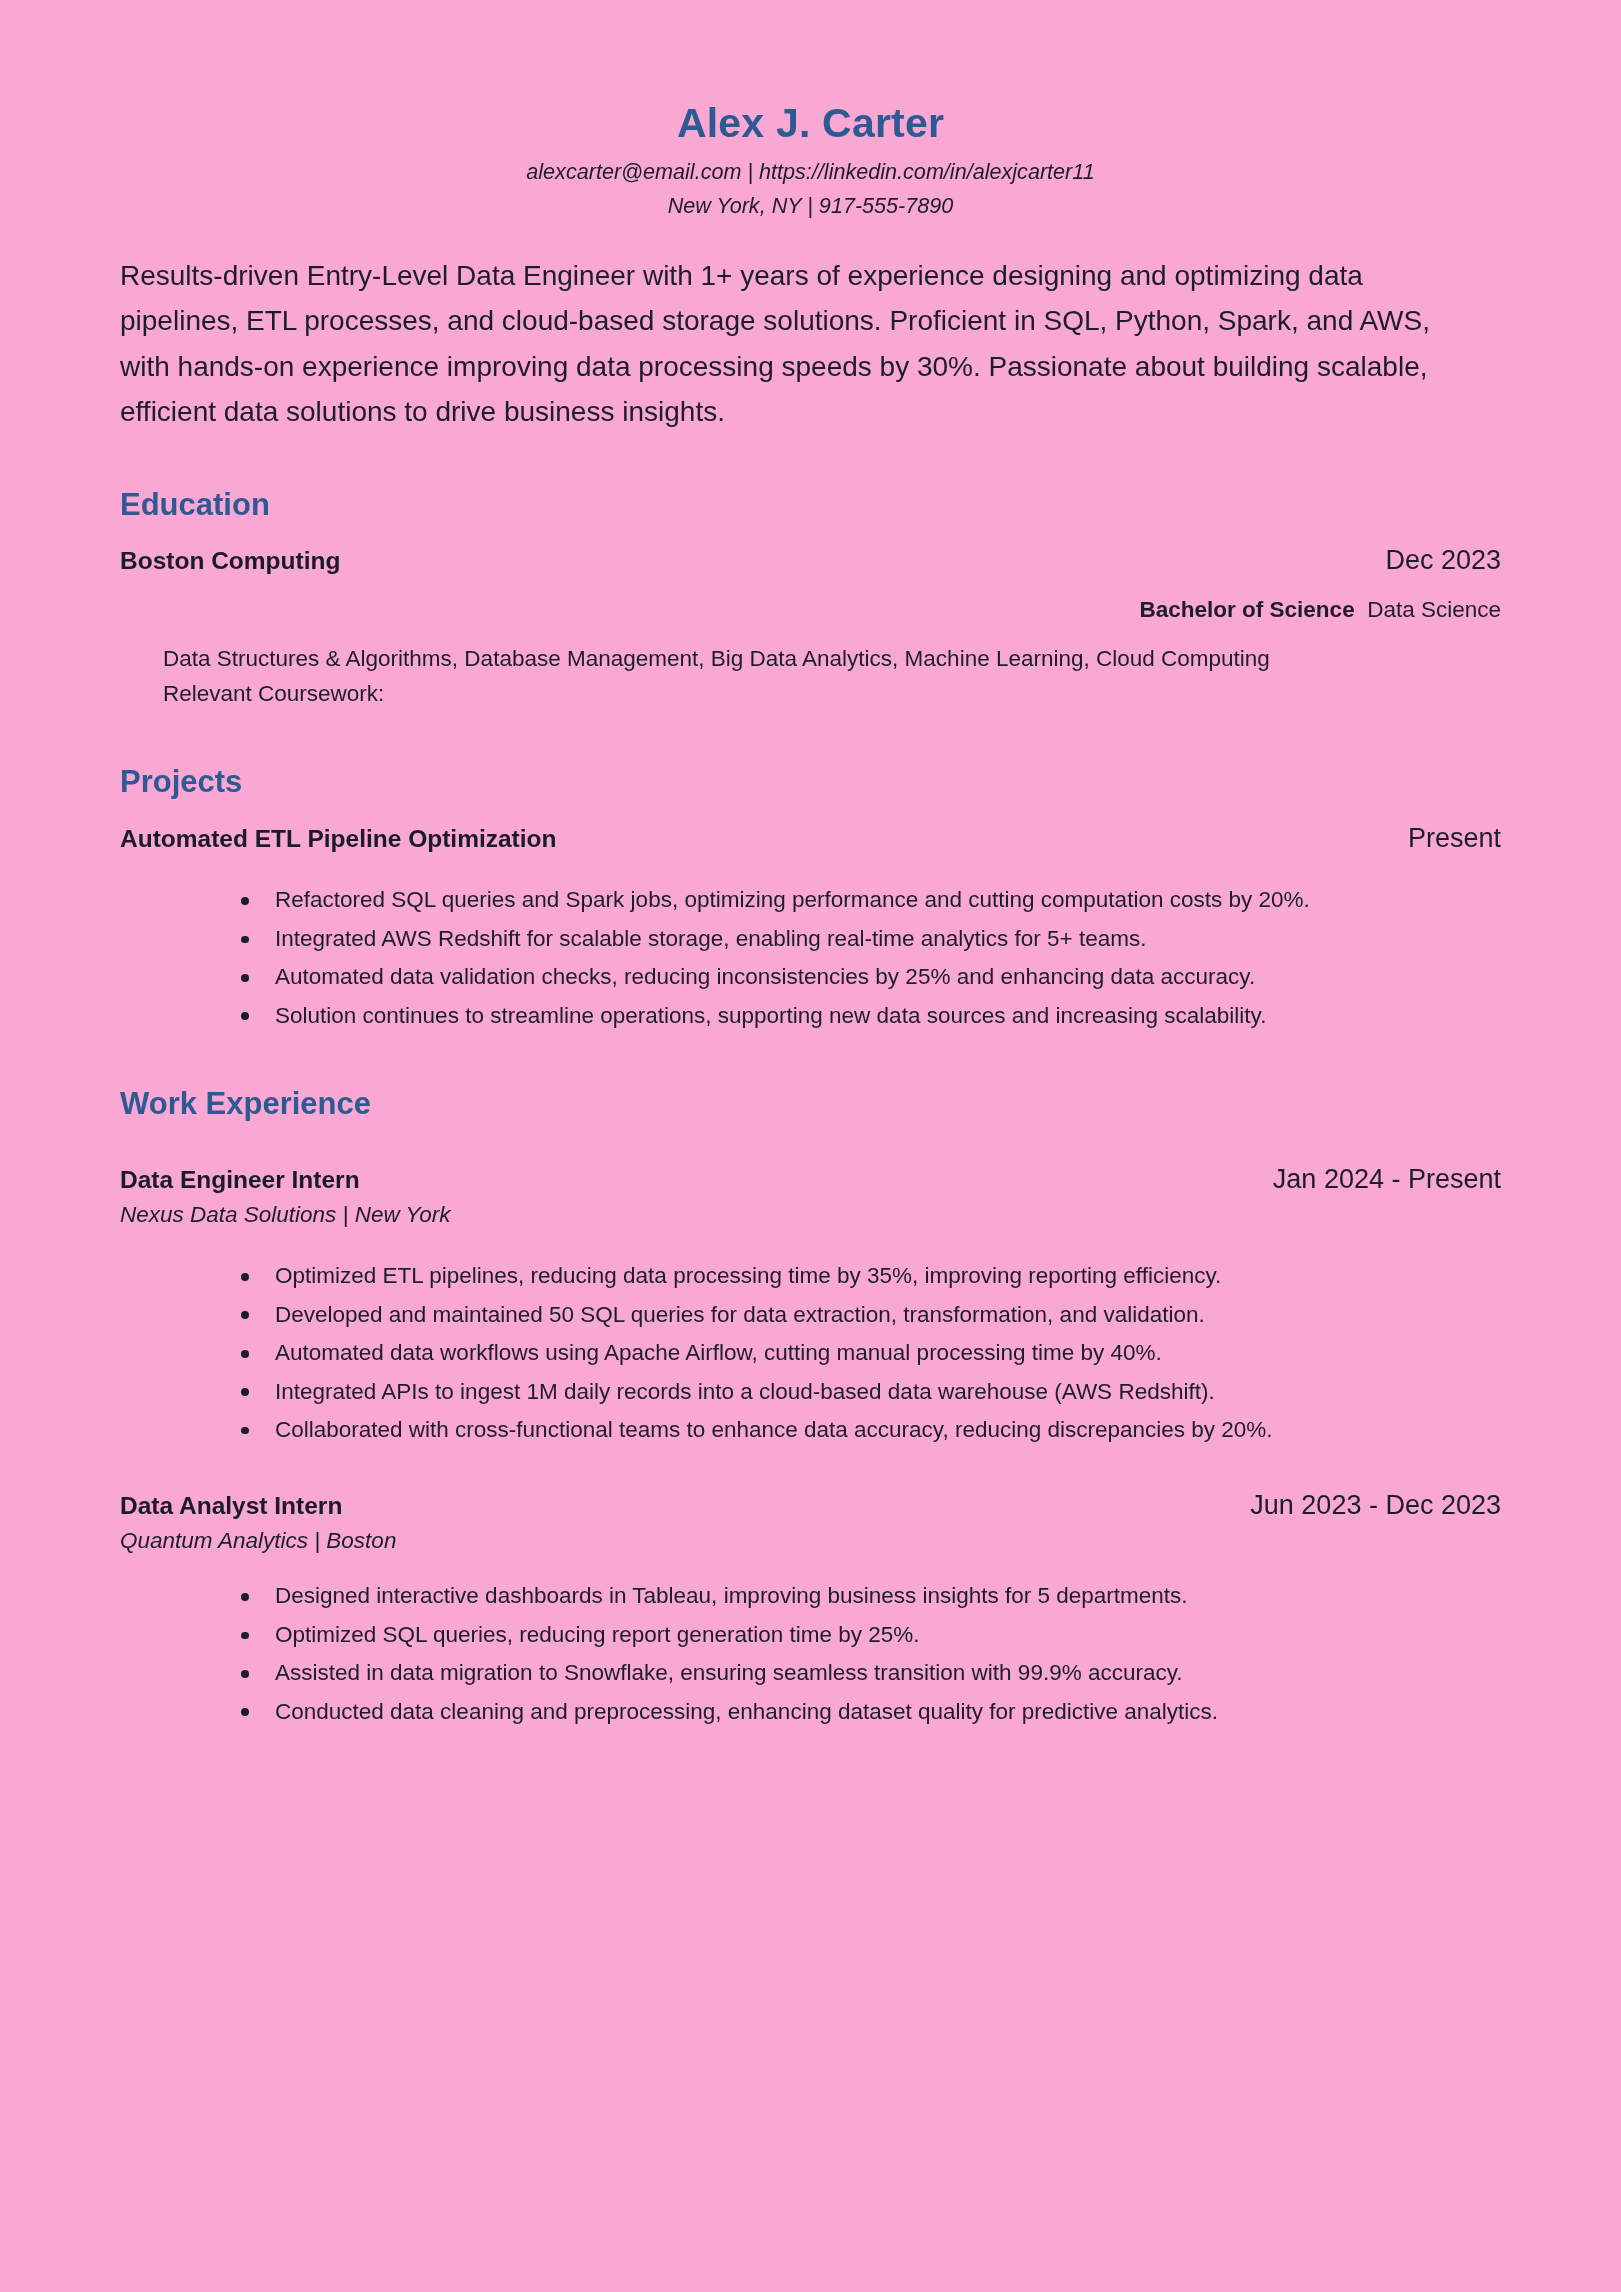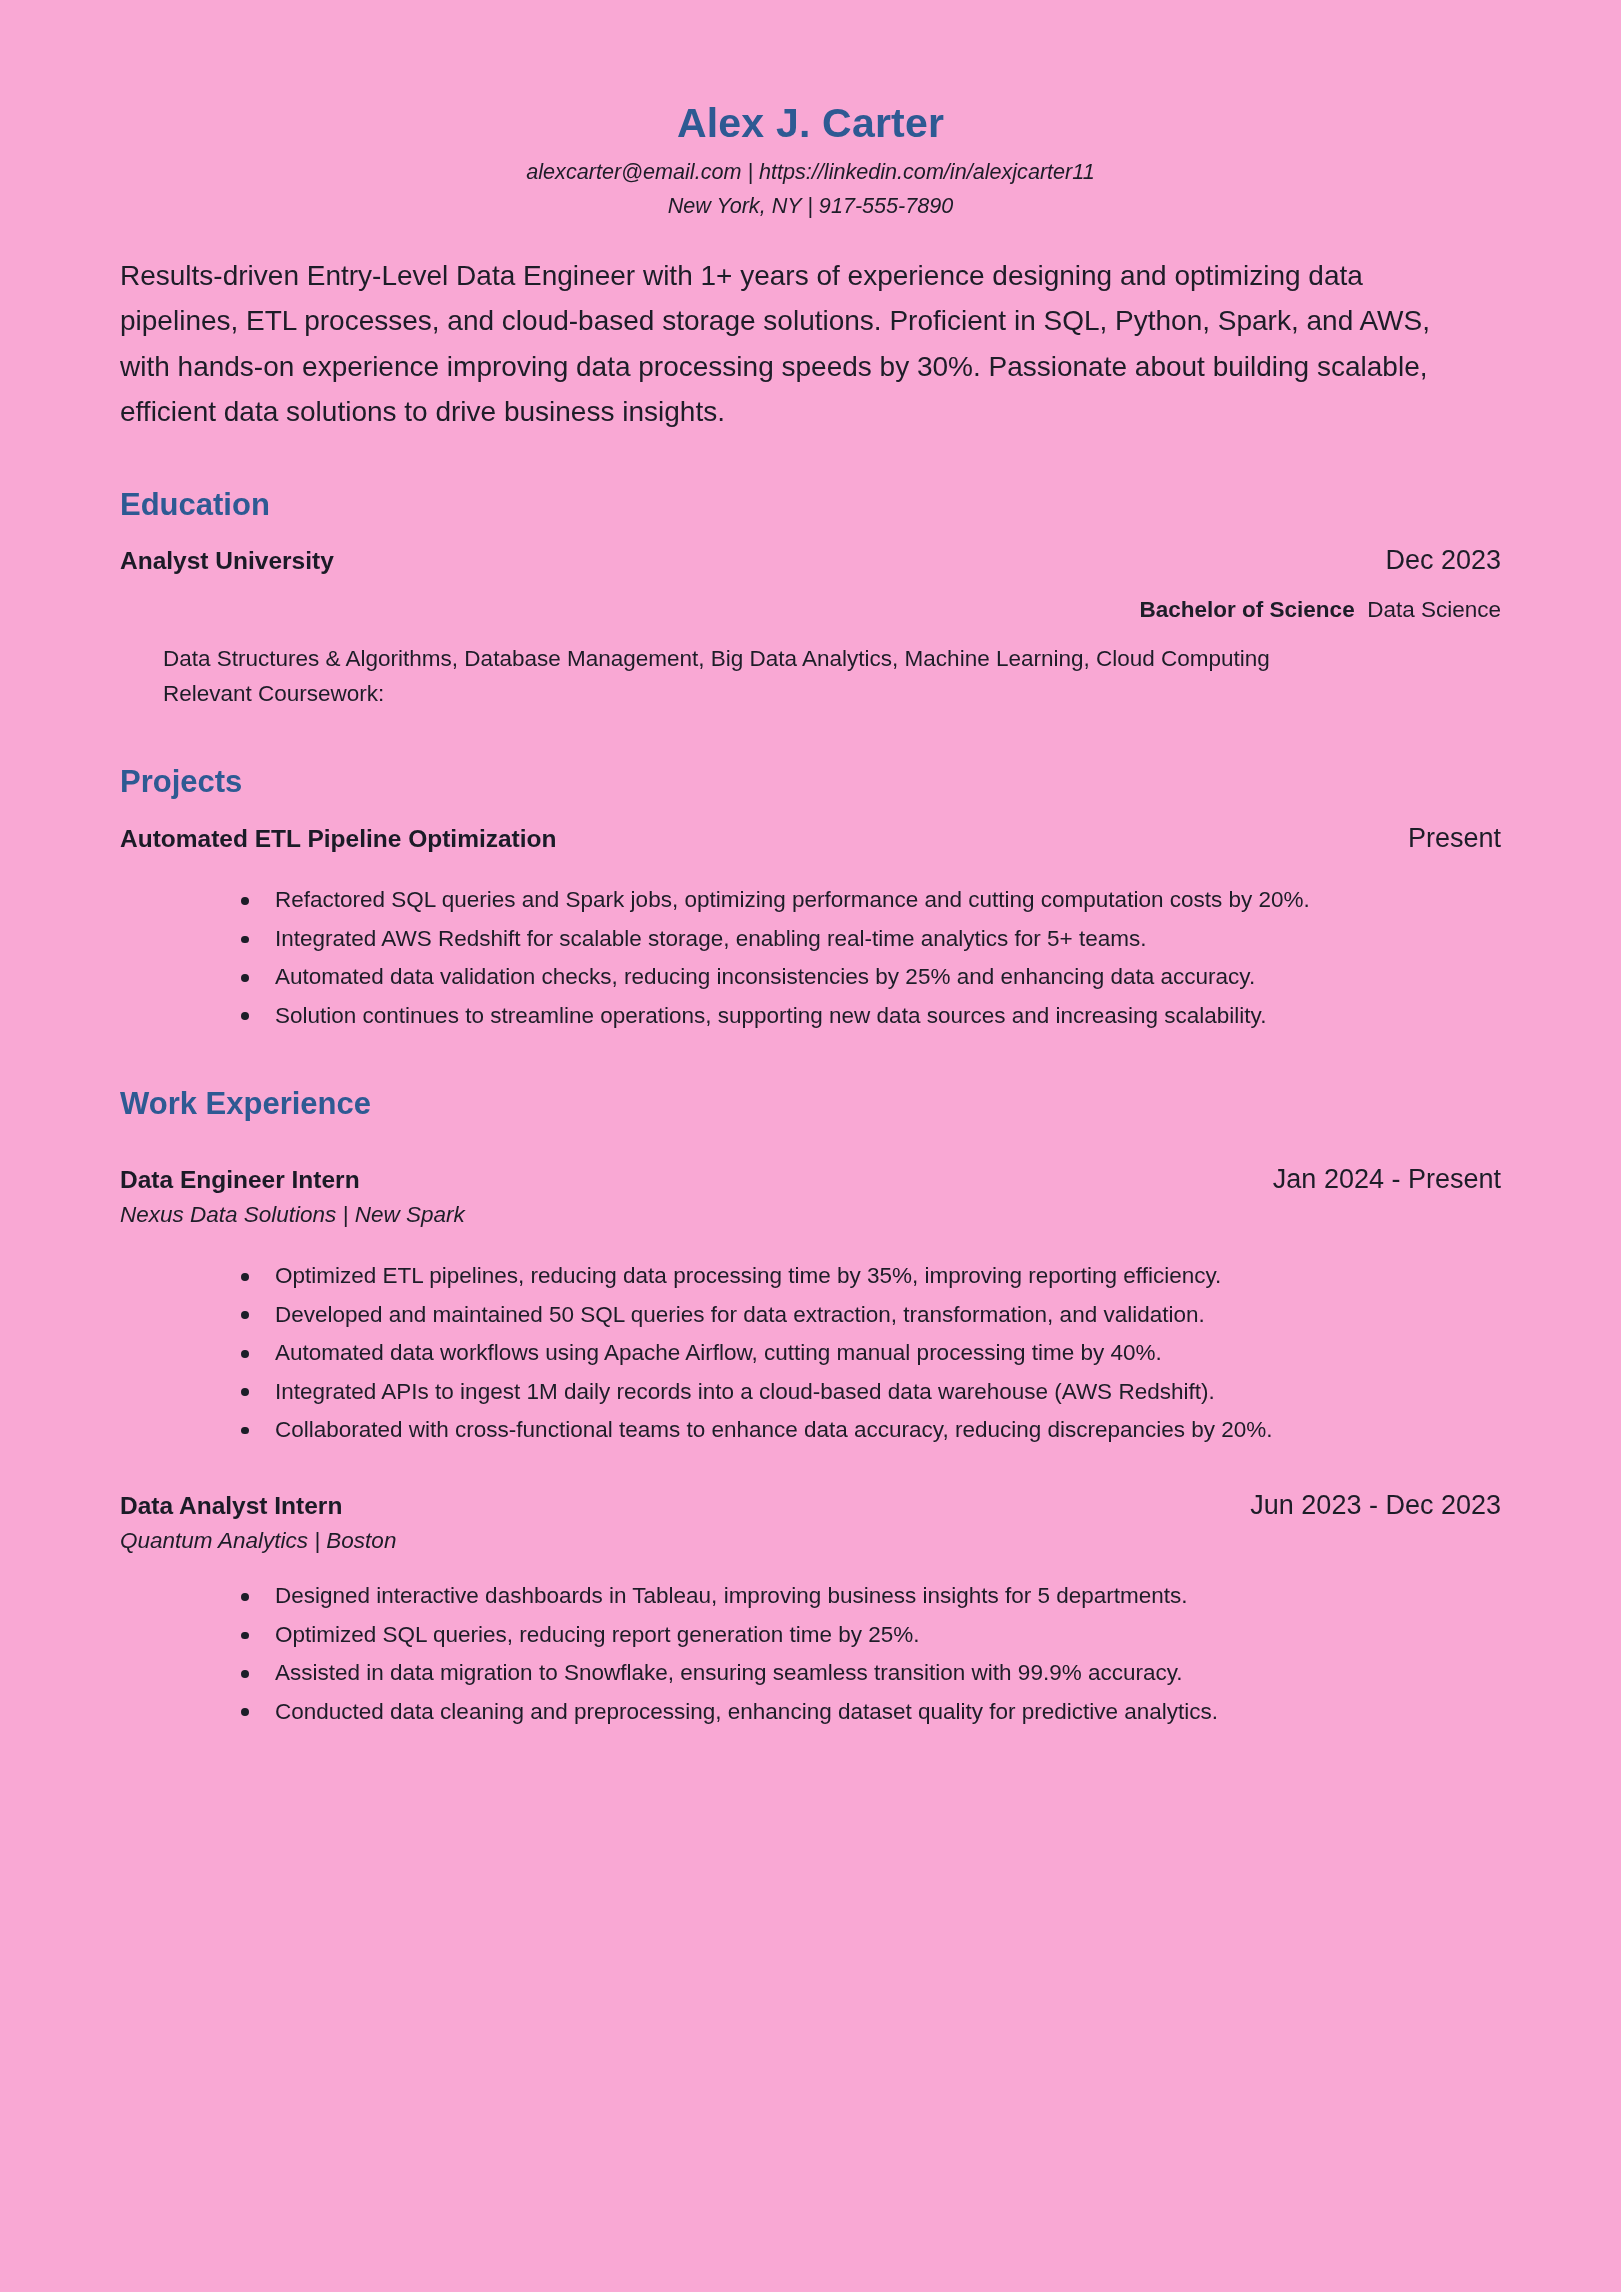--- a/index.html
+++ b/index.html
@@ -167,21 +167,21 @@
       <div class="hdr-contact">alexcarter@email.com | https://linkedin.com/in/alexjcarter11</div>
       <div class="hdr-contact">New York, NY | 917-555-7890</div>
     </div>
 
     <div class="summary">Results-driven Entry-Level Data Engineer with 1+ years of experience designing and optimizing data pipelines, ETL processes, and cloud-based storage solutions. Proficient in SQL, Python, Spark, and AWS, with hands-on experience improving data processing speeds by 30%. Passionate about building scalable, efficient data solutions to drive business insights.</div>
 
     <div class="sec-head">Education</div>
 
     <div class="edu-block">
       <div class="entry-row">
-        <div class="entry-title">Analyst University</div>
+        <div class="entry-title">Boston Computing</div>
         <div class="entry-date">Dec 2023</div>
       </div>
       <div class="edu-detail">
         <div class="edu-degree"><span class="deg-name">Bachelor of Science</span><span class="deg-field">&nbsp; </span><span class="deg-field">Data Science</span></div>
         <div class="edu-course">
           <div>Data Structures &amp; Algorithms, Database Management, Big Data Analytics, Machine Learning, Cloud Computing</div>
           <div>Relevant Coursework:</div>
         </div>
       </div>
     </div>
@@ -201,21 +201,21 @@
       </ul>
     </div>
 
     <div class="sec-head">Work Experience</div>
 
     <div class="job-block">
       <div class="entry-row">
         <div class="entry-title">Data Engineer Intern</div>
         <div class="entry-date">Jan 2024 - Present</div>
       </div>
-      <div class="entry-sub">Nexus Data Solutions | New Spark</div>
+      <div class="entry-sub">Nexus Data Solutions | New York</div>
       <ul class="bullets">
         <li>Optimized ETL pipelines, reducing data processing time by 35%, improving reporting efficiency.</li>
         <li>Developed and maintained 50 SQL queries for data extraction, transformation, and validation.</li>
         <li>Automated data workflows using Apache Airflow, cutting manual processing time by 40%.</li>
         <li>Integrated APIs to ingest 1M daily records into a cloud-based data warehouse (AWS Redshift).</li>
         <li>Collaborated with cross-functional teams to enhance data accuracy, reducing discrepancies by 20%.</li>
       </ul>
     </div>
 
     <div class="job-block">

